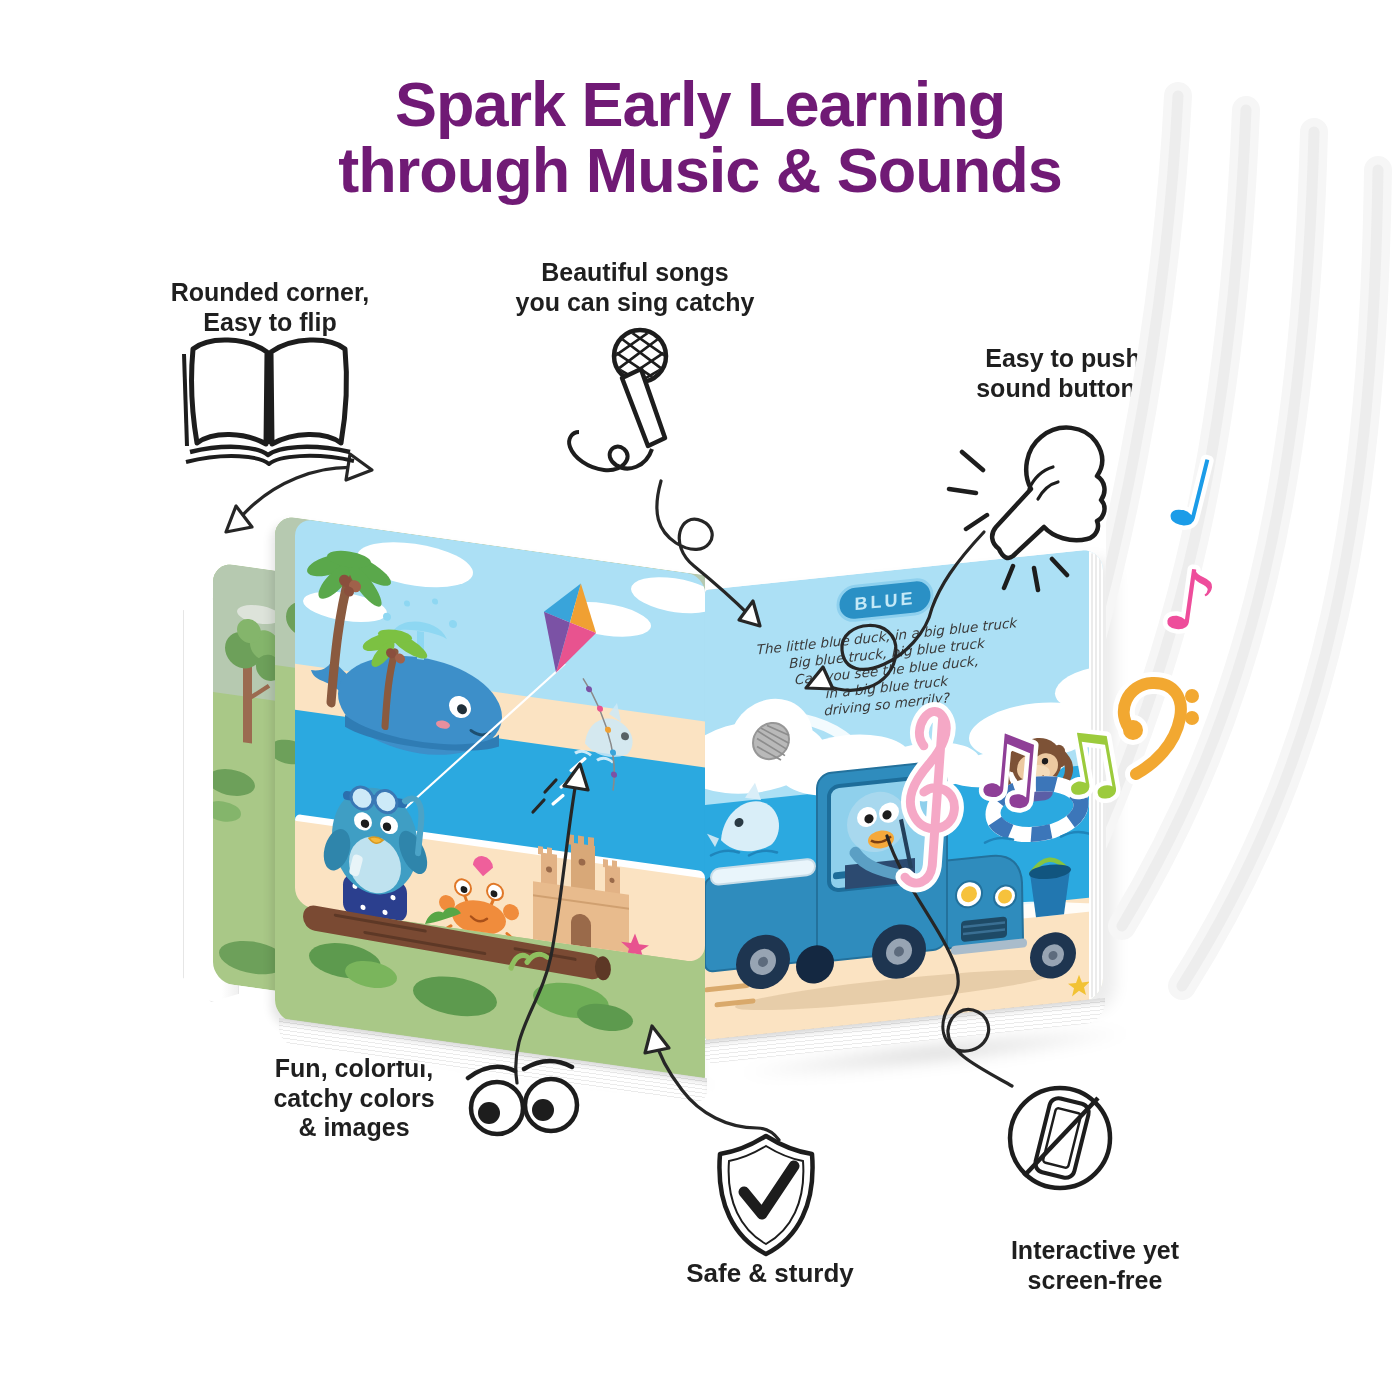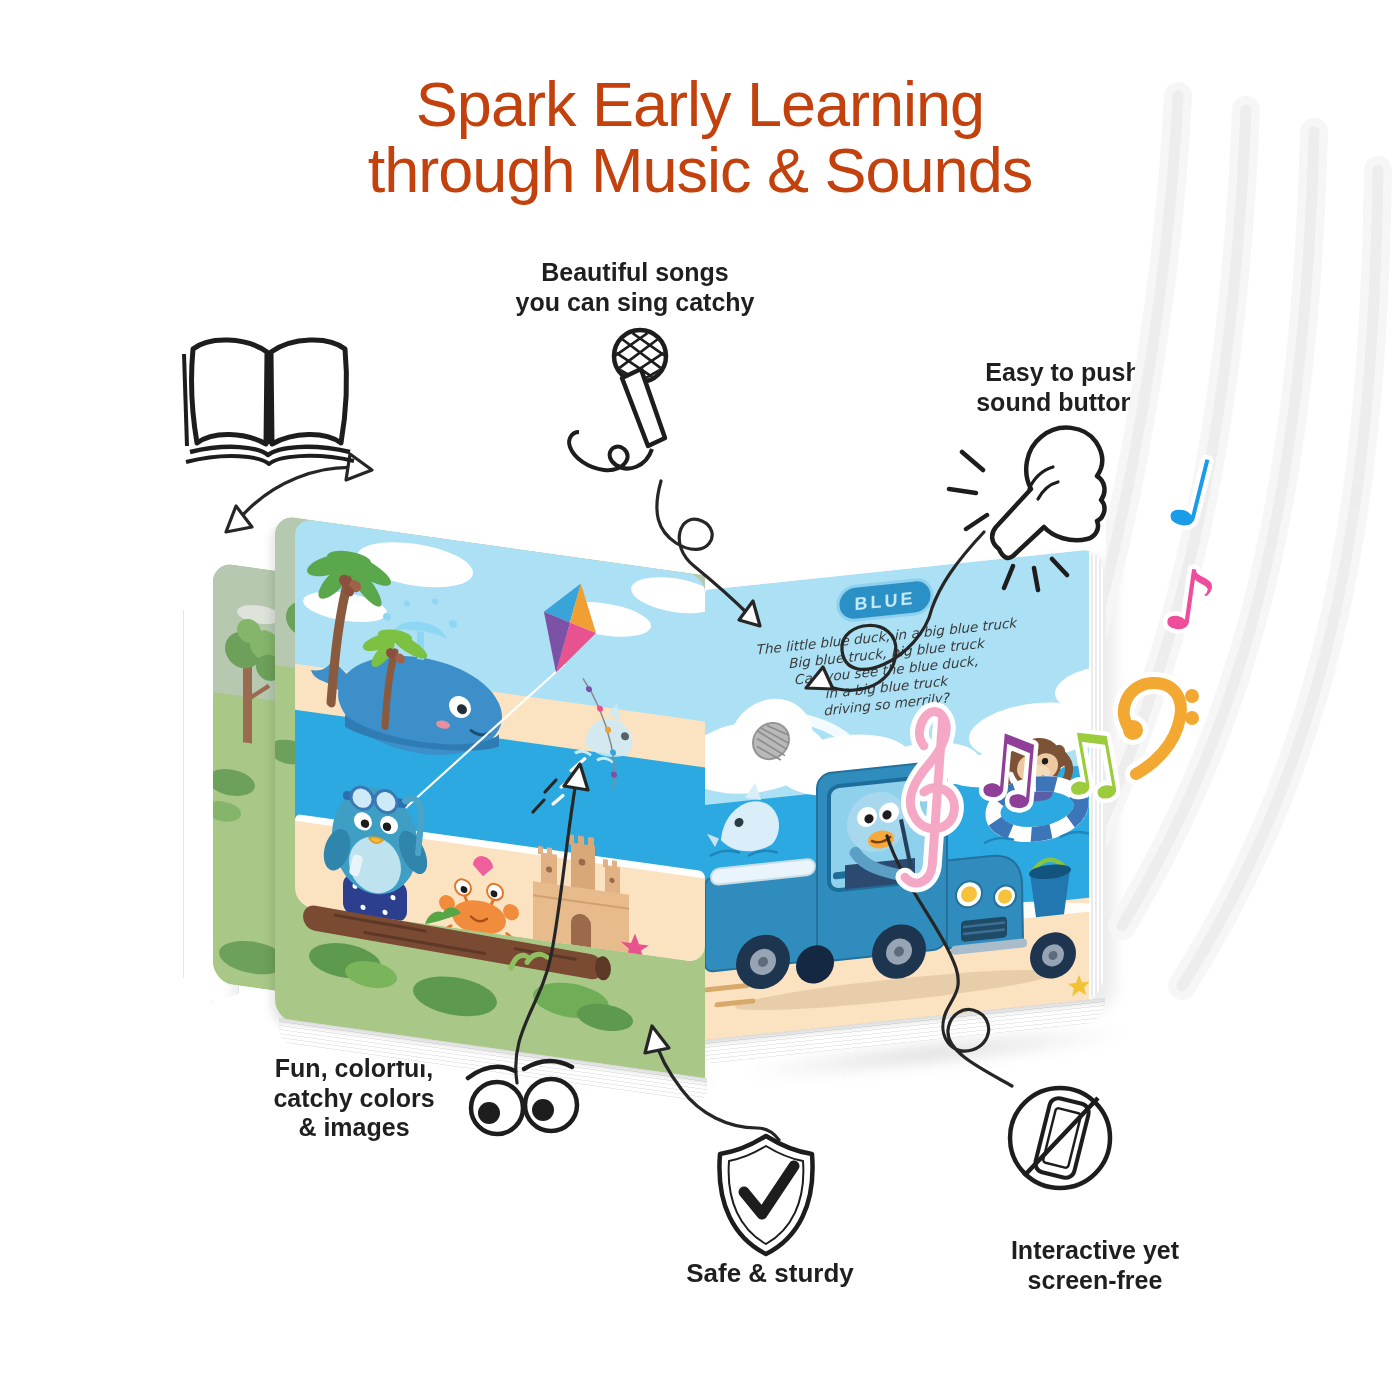--- a/index.html
+++ b/index.html
@@ -1,26 +1,26 @@
 <!DOCTYPE html>
 <html><head>
 <meta charset="utf-8">
 <style>
   html,body{margin:0;padding:0;background:#fff;}
   #canvas{position:relative;width:1400px;height:1400px;overflow:hidden;background:#fff;
           font-family:"Liberation Sans",sans-serif;}
   .abs{position:absolute;}
   
-  .title{left:0;top:72px;width:1400px;text-align:center;color:#c2410c;
-         font-weight:normal;font-size:63px;line-height:1.04;letter-spacing:-1px;}
+  .title{left:0;top:72px;width:1400px;text-align:center;color:#701a75;
+         font-weight:bold;font-size:63px;line-height:1.04;letter-spacing:-1px;}
   
   .callout{text-align:center;color:#1f1f1f;font-weight:bold;font-size:25px;line-height:1.18;}
   .co-rounded{left:120px;top:278px;width:300px;}
   .co-songs{left:480px;top:258px;width:310px;text-align:center;}
-  .co-push{left:930px;top:344px;width:266px;margin-top:14px;}
+  .co-push{left:930px;top:344px;width:266px;}
   .co-fun{left:204px;top:1054px;width:300px;}
   .co-safe{left:620px;top:1258px;width:300px;font-size:26px;}
   .co-screen{left:950px;top:1236px;width:290px;}
   
   .pg{transform-origin:0 0;overflow:hidden;}
   .board-side{left:183px;top:594px;width:54px;height:402px;transform:skewY(8deg);
       transform-origin:0 0;background:linear-gradient(90deg,#ffffff 0 70%,#f0f0f0);
       border:1px solid #e6e6e6;border-radius:14px 4px 6px 14px;
       clip-path:polygon(0 4%,55% 0,100% 3%,100% 97%,50% 100%,0 95%);}
   .underlay{left:213px;top:562px;width:450px;height:420px;transform:skewY(8deg);
@@ -49,20 +49,24 @@
 </head>
 <body>
 
 <div id="canvas">
 
   <div class="abs title">
     <div>Spark Early Learning</div>
     <div>through Music &amp; Sounds</div>
   </div>
 
+  <div class="abs callout co-rounded">
+    <div>Rounded corner,</div>
+    <div>Easy to flip</div>
+  </div>
   <div class="abs callout co-songs">
     <div>Beautiful songs</div>
     <div>you can sing catchy</div>
   </div>
   <div class="abs callout co-push">
     <div>Easy to push</div>
     <div>sound buttons</div>
   </div>
   <div class="abs callout co-fun">
     <div>Fun, colorful,</div>

